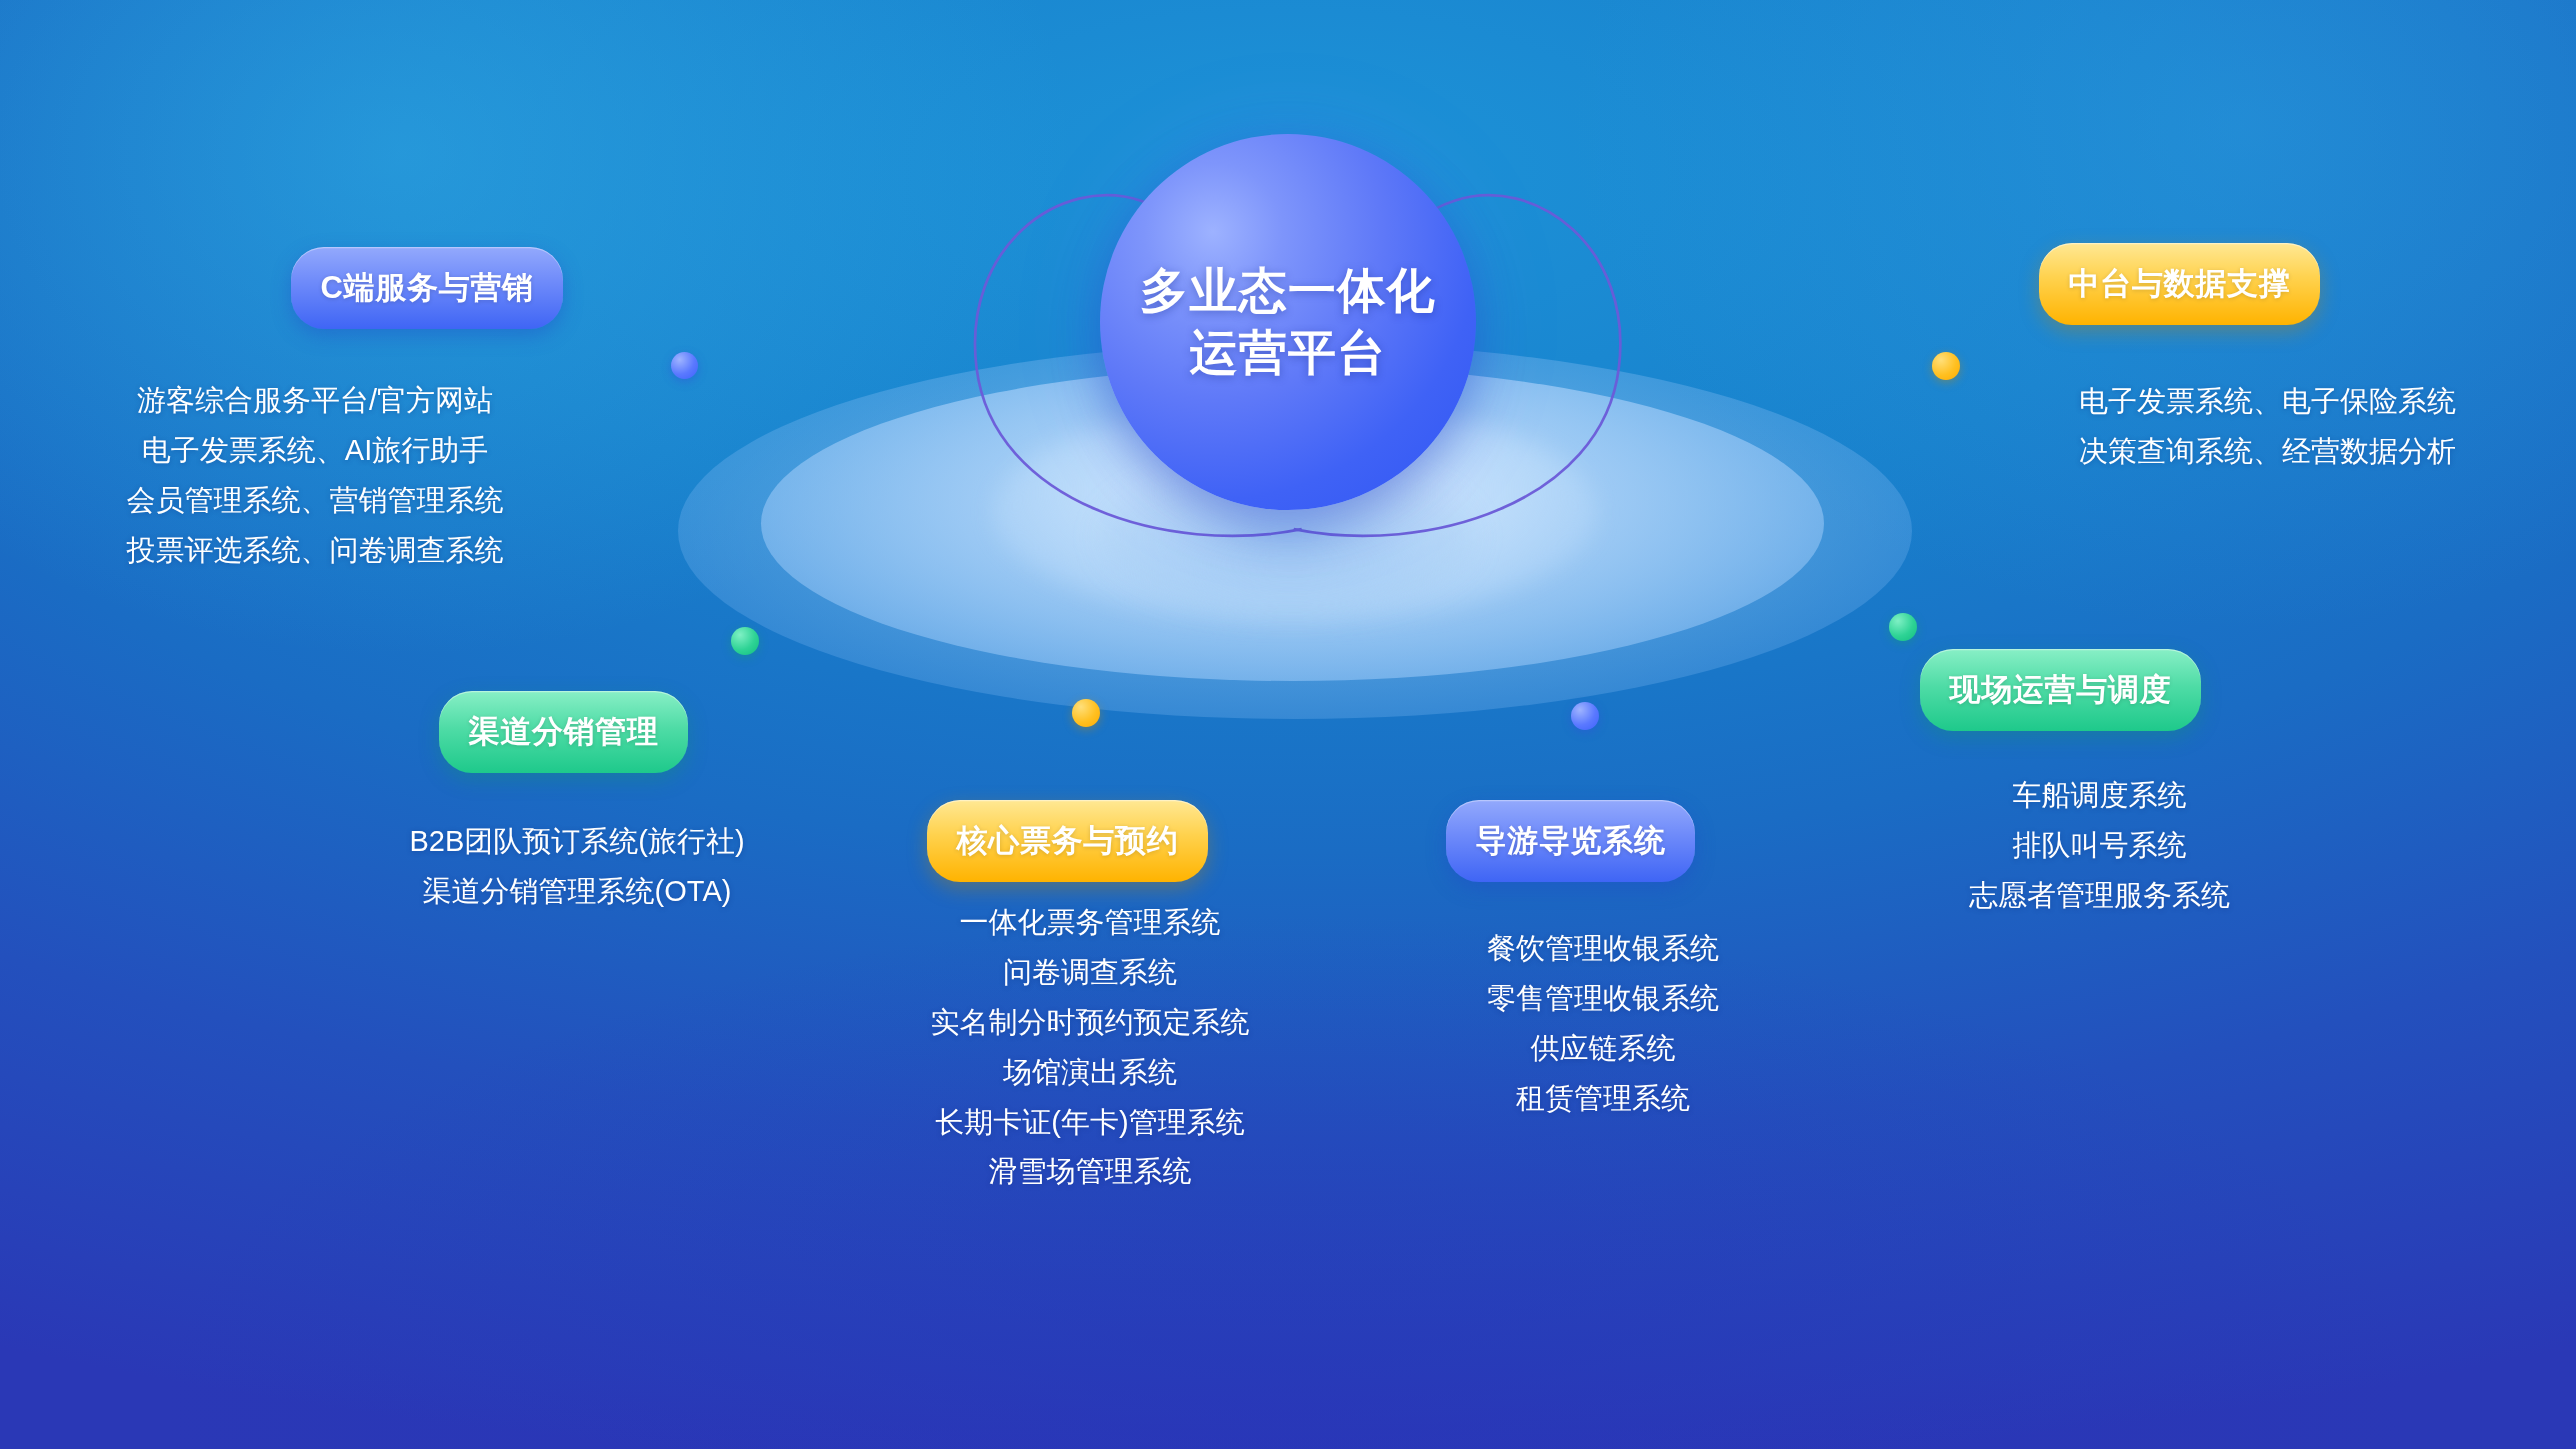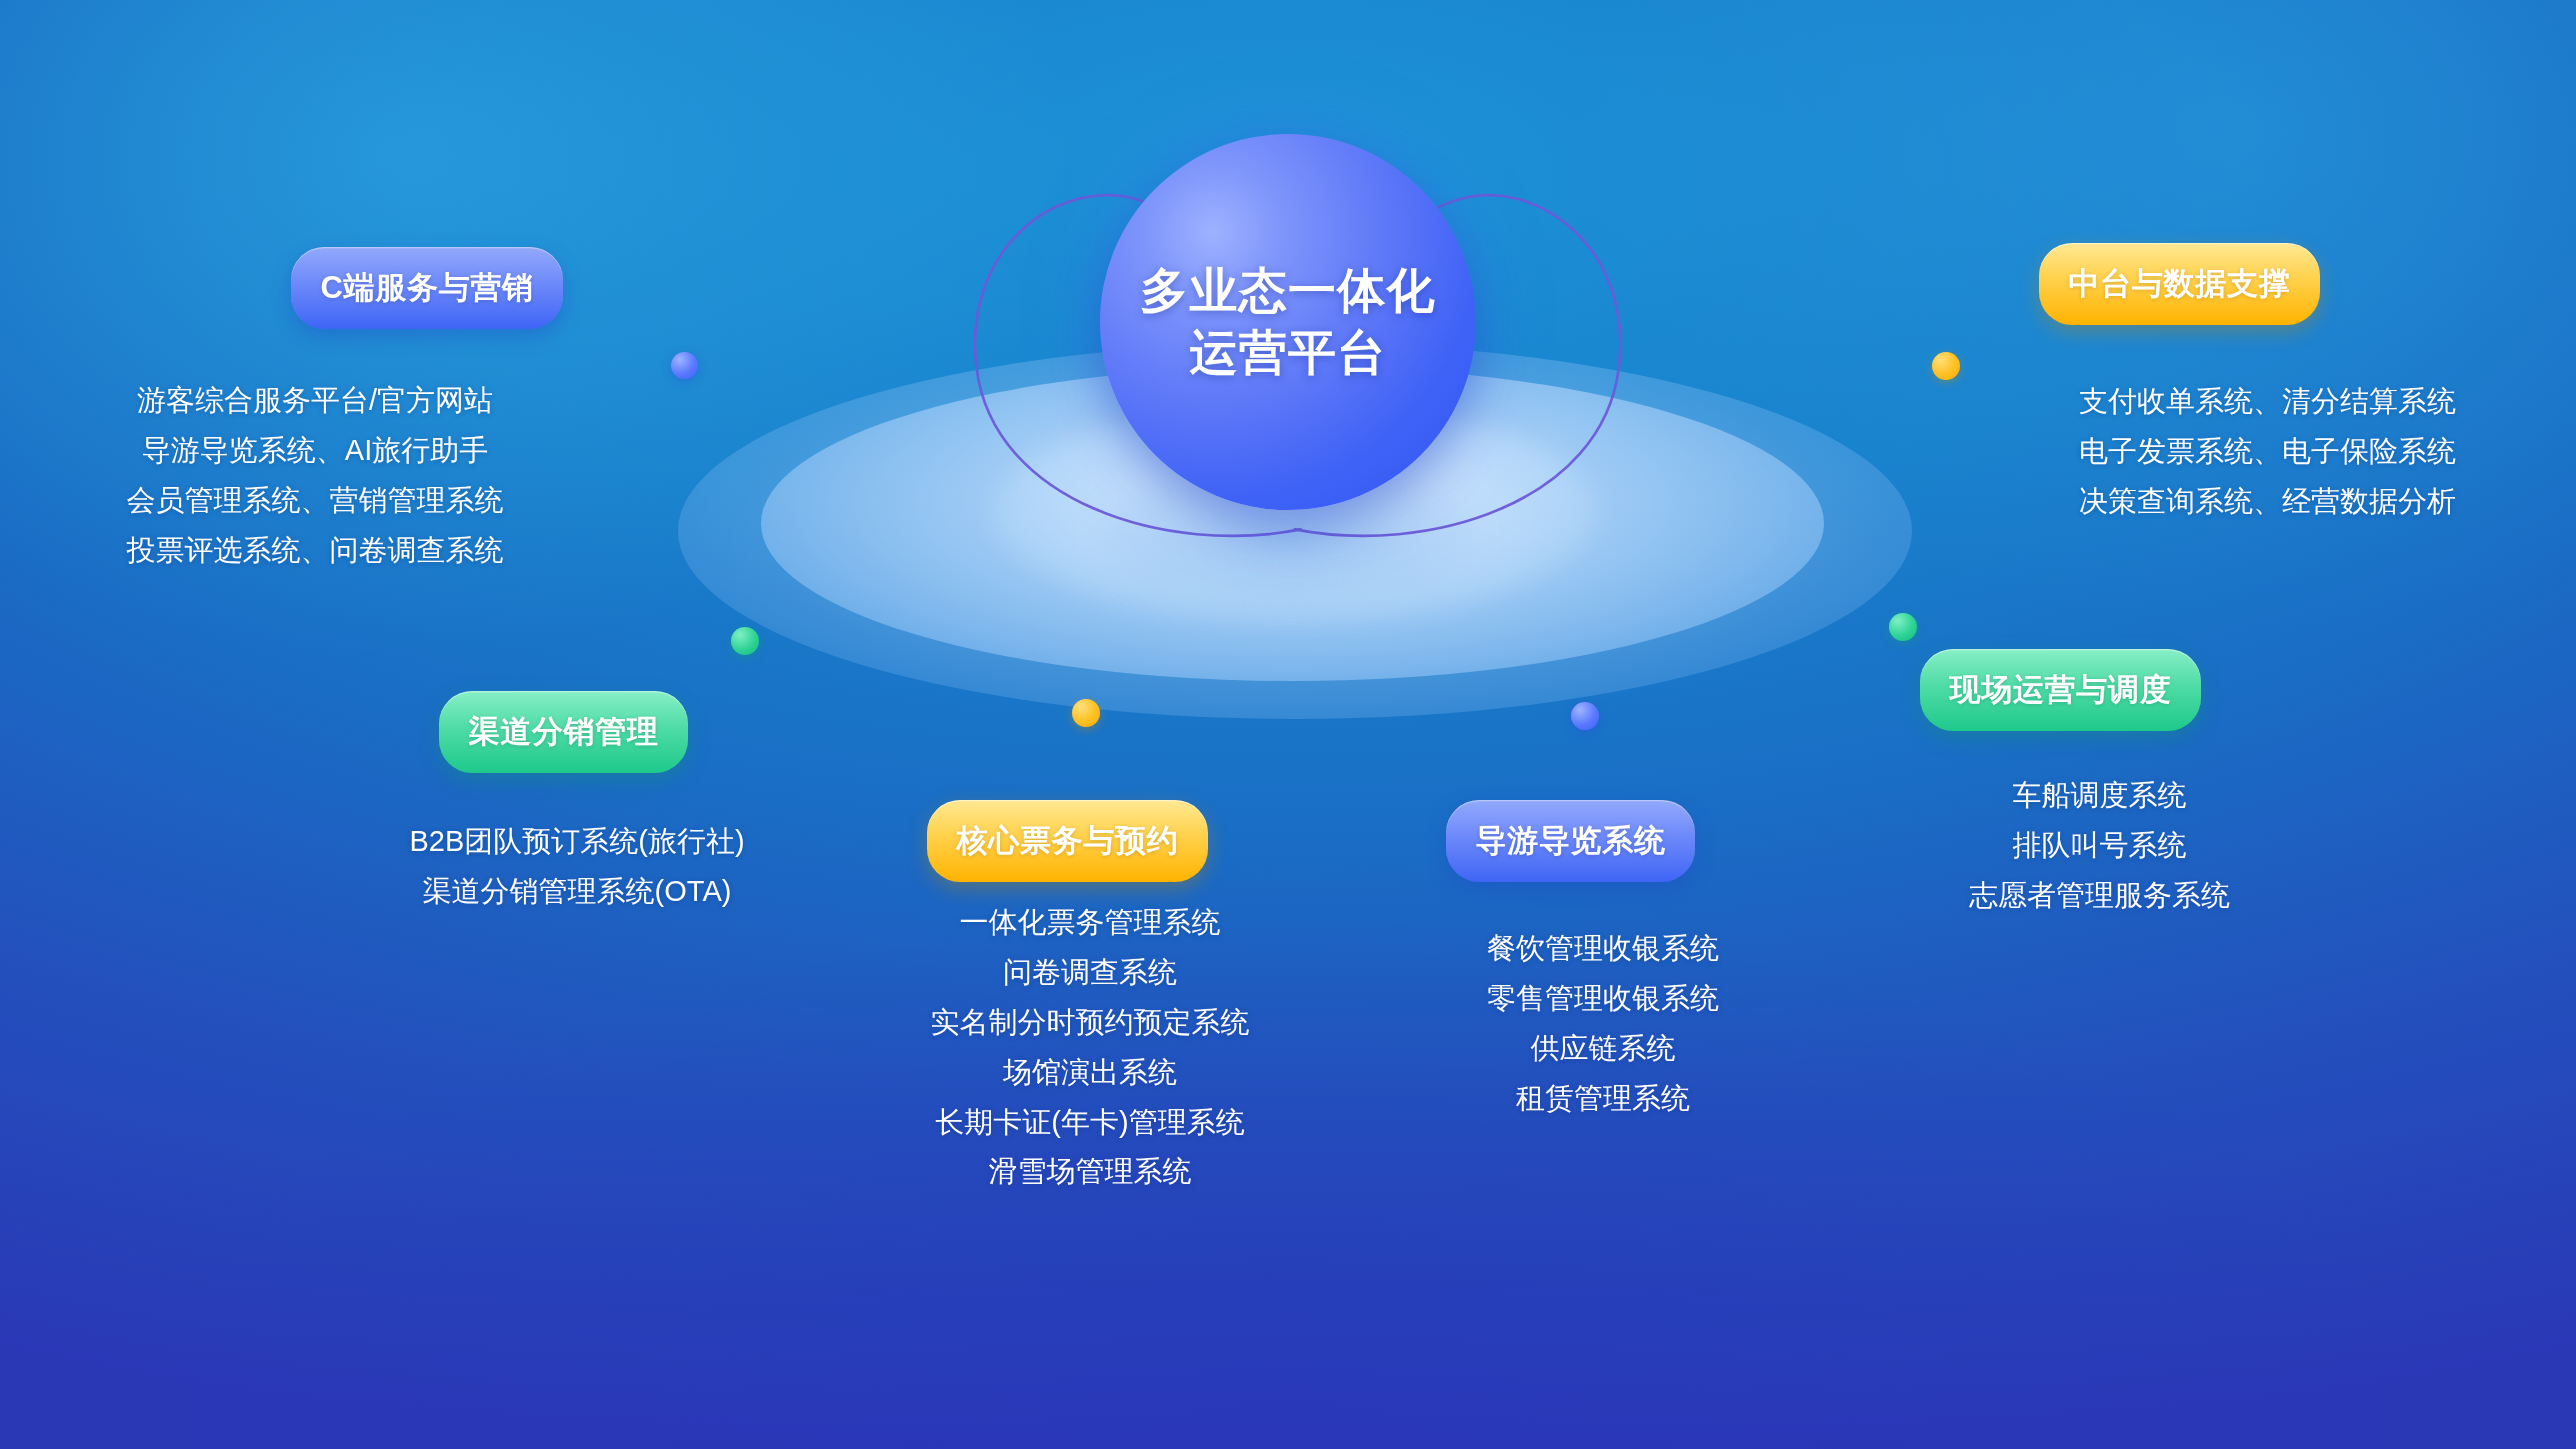--- a/index.html
+++ b/index.html
@@ -147,21 +147,21 @@
   <div class="dot yellow" style="left:1072px;top:699px;width:28px;height:28px;"></div>
   <div class="dot blue" style="left:1571px;top:702px;width:28px;height:28px;"></div>
   <div class="dot yellow" style="left:1932px;top:352px;width:28px;height:28px;"></div>
   <div class="dot green" style="left:1889px;top:613px;width:28px;height:28px;"></div>
 
   <div class="pill blue" style="left:291px;top:247px;">
     <span>C端服务与营销</span>
   </div>
   <div class="items al-center" style="left:40px;top:376px;width:550px;">
     <div>游客综合服务平台/官方网站</div>
-    <div>导游导览系统、AI旅行助手</div>
+    <div>电子发票系统、AI旅行助手</div>
     <div>会员管理系统、营销管理系统</div>
     <div>投票评选系统、问卷调查系统</div>
   </div>
 
   <div class="pill green" style="left:439px;top:691px;">
     <span>渠道分销管理</span>
   </div>
   <div class="items al-center" style="left:322px;top:817px;width:510px;">
     <div>B2B团队预订系统(旅行社)</div>
     <div>渠道分销管理系统(OTA)</div>
@@ -195,19 +195,18 @@
   <div class="items al-center" style="left:1885px;top:771px;width:429px;">
     <div>车船调度系统</div>
     <div>排队叫号系统</div>
     <div>志愿者管理服务系统</div>
   </div>
 
   <div class="pill yellow" style="left:2039px;top:243px;">
     <span>中台与数据支撑</span>
   </div>
   <div class="items al-center" style="left:1999px;top:377px;width:537px;">
-    <div>支付收单系统、清分结算系统</div>
     <div>电子发票系统、电子保险系统</div>
     <div>决策查询系统、经营数据分析</div>
   </div>
 
 </div>
 
 
 </body></html>

